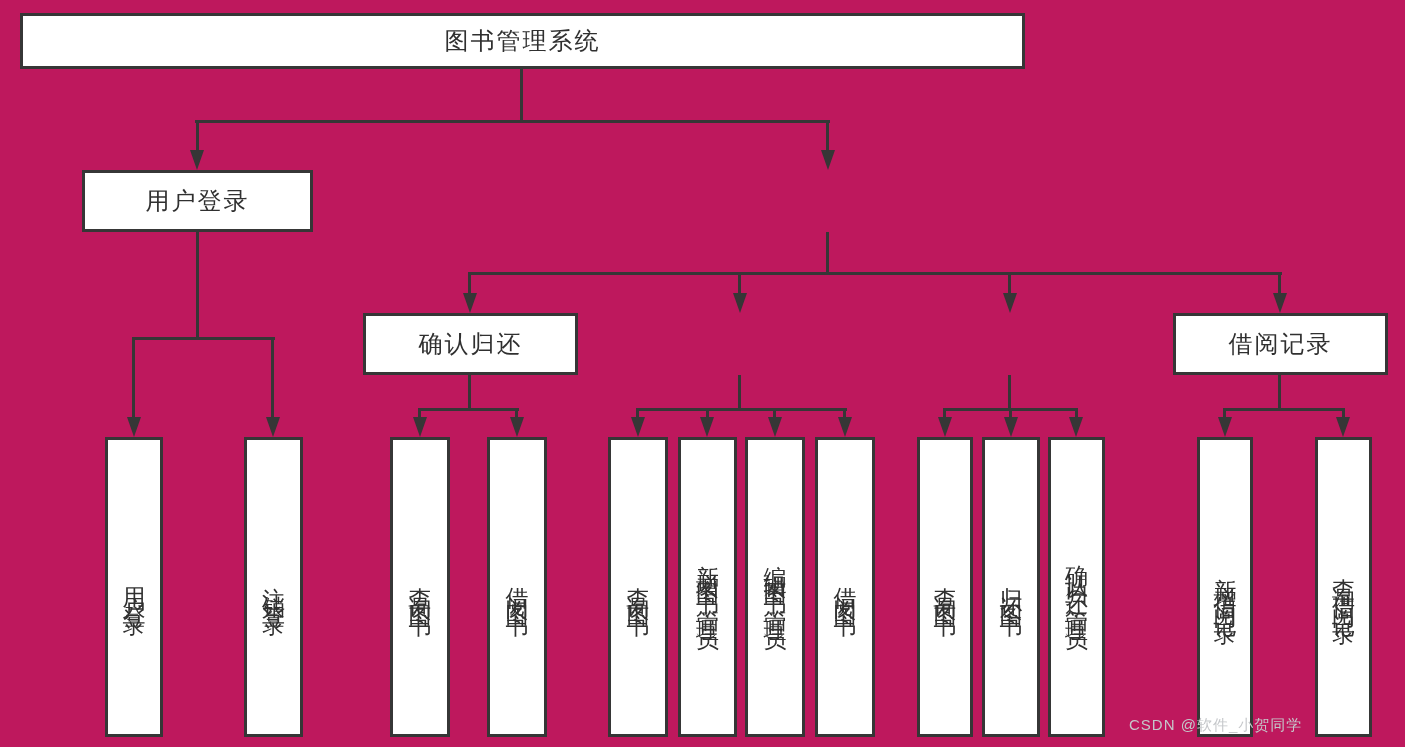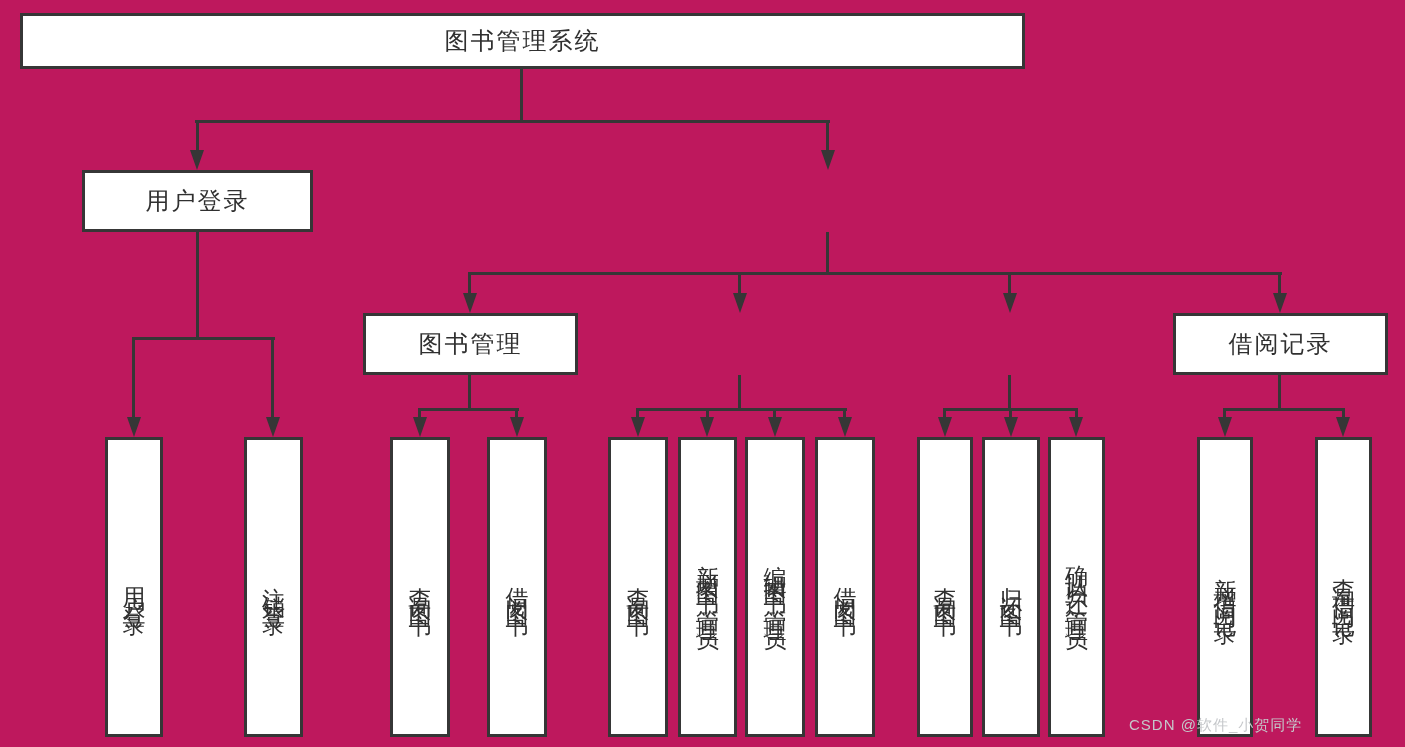--- a/index.html
+++ b/index.html
@@ -28,21 +28,21 @@
 </style>
 </head>
 <body>
 
 <div id="stage">
 
   <div class="box" style="left:20px;top:13px;width:1005px;height:56px">图书管理系统</div>
 
   <div class="box" style="left:82px;top:170px;width:231px;height:62px">用户登录</div>
 
-  <div class="box" style="left:363px;top:313px;width:215px;height:62px">图书管理</div>
+  <div class="box" style="left:363px;top:313px;width:215px;height:62px">确认归还</div>
   <div class="box" style="left:1173px;top:313px;width:215px;height:62px">借阅记录</div>
 
   <div class="box leaf" style="left:105px;top:437px;width:58px;height:300px">用户登录</div>
   <div class="box leaf" style="left:244px;top:437px;width:59px;height:300px">注销登录</div>
 
   <div class="box leaf" style="left:390px;top:437px;width:60px;height:300px">查询图书</div>
   <div class="box leaf" style="left:487px;top:437px;width:60px;height:300px">借阅图书</div>
 
   <div class="box leaf" style="left:608px;top:437px;width:60px;height:300px">查询图书</div>
   <div class="box leaf" style="left:678px;top:437px;width:59px;height:300px">新增图书（管理员）</div>

